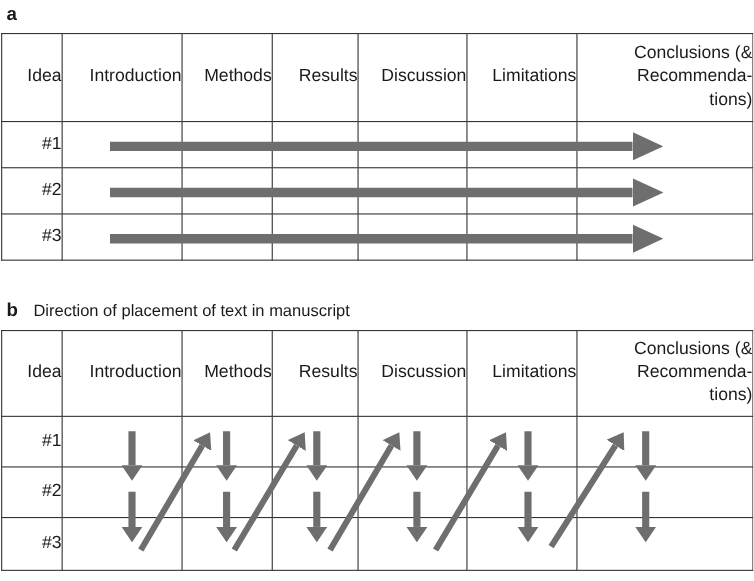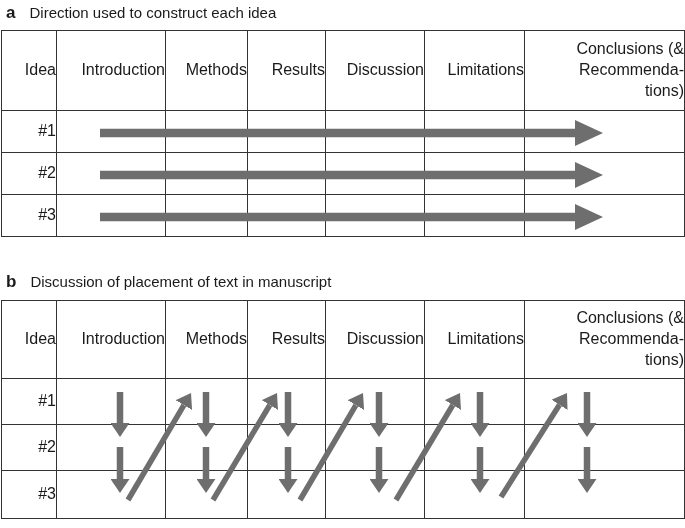--- a/index.html
+++ b/index.html
@@ -37,21 +37,20 @@
   #arrows-a{top:30px;}
   #arrows-b{top:300px;}
 </style>
 </head>
 <body>
 
 <div class="figure">
 
   <div class="panel-title" id="title-a">
     <span class="panel-letter">a</span>
-    <span class="title-text">Direction used to construct each idea</span>
   </div>
 
   <table class="grid" id="table-a">
     <colgroup>
       <col style="width:55px">
         <col style="width:109px">
         <col style="width:82px">
         <col style="width:78px">
       <col style="width:99px">
         <col style="width:100px">
@@ -108,21 +107,21 @@
         <path class="arrowhead" d="M0,0 L14,9.5 L0,19 Z" fill="#6e6e6e"></path>
       </marker>
     </defs>
   <line x1="99" y1="103" x2="574" y2="103" stroke="#6e6e6e" stroke-width="8.5" marker-end="url(#h-big-a)"></line>
       <line x1="99" y1="145" x2="574" y2="145" stroke="#6e6e6e" stroke-width="8.5" marker-end="url(#h-big-a)"></line>
       <line x1="99" y1="187" x2="574" y2="187" stroke="#6e6e6e" stroke-width="8.5" marker-end="url(#h-big-a)"></line>
     </svg>
 
   <div class="panel-title" id="title-b">
     <span class="panel-letter">b</span>
-    <span class="title-text">Discussion of placement of text in manuscript</span>
+    <span class="title-text">Direction of placement of text in manuscript</span>
   </div>
 
   <table class="grid" id="table-b">
     <colgroup>
       <col style="width:55px">
         <col style="width:109px">
         <col style="width:82px">
         <col style="width:78px">
       <col style="width:99px">
         <col style="width:100px">

